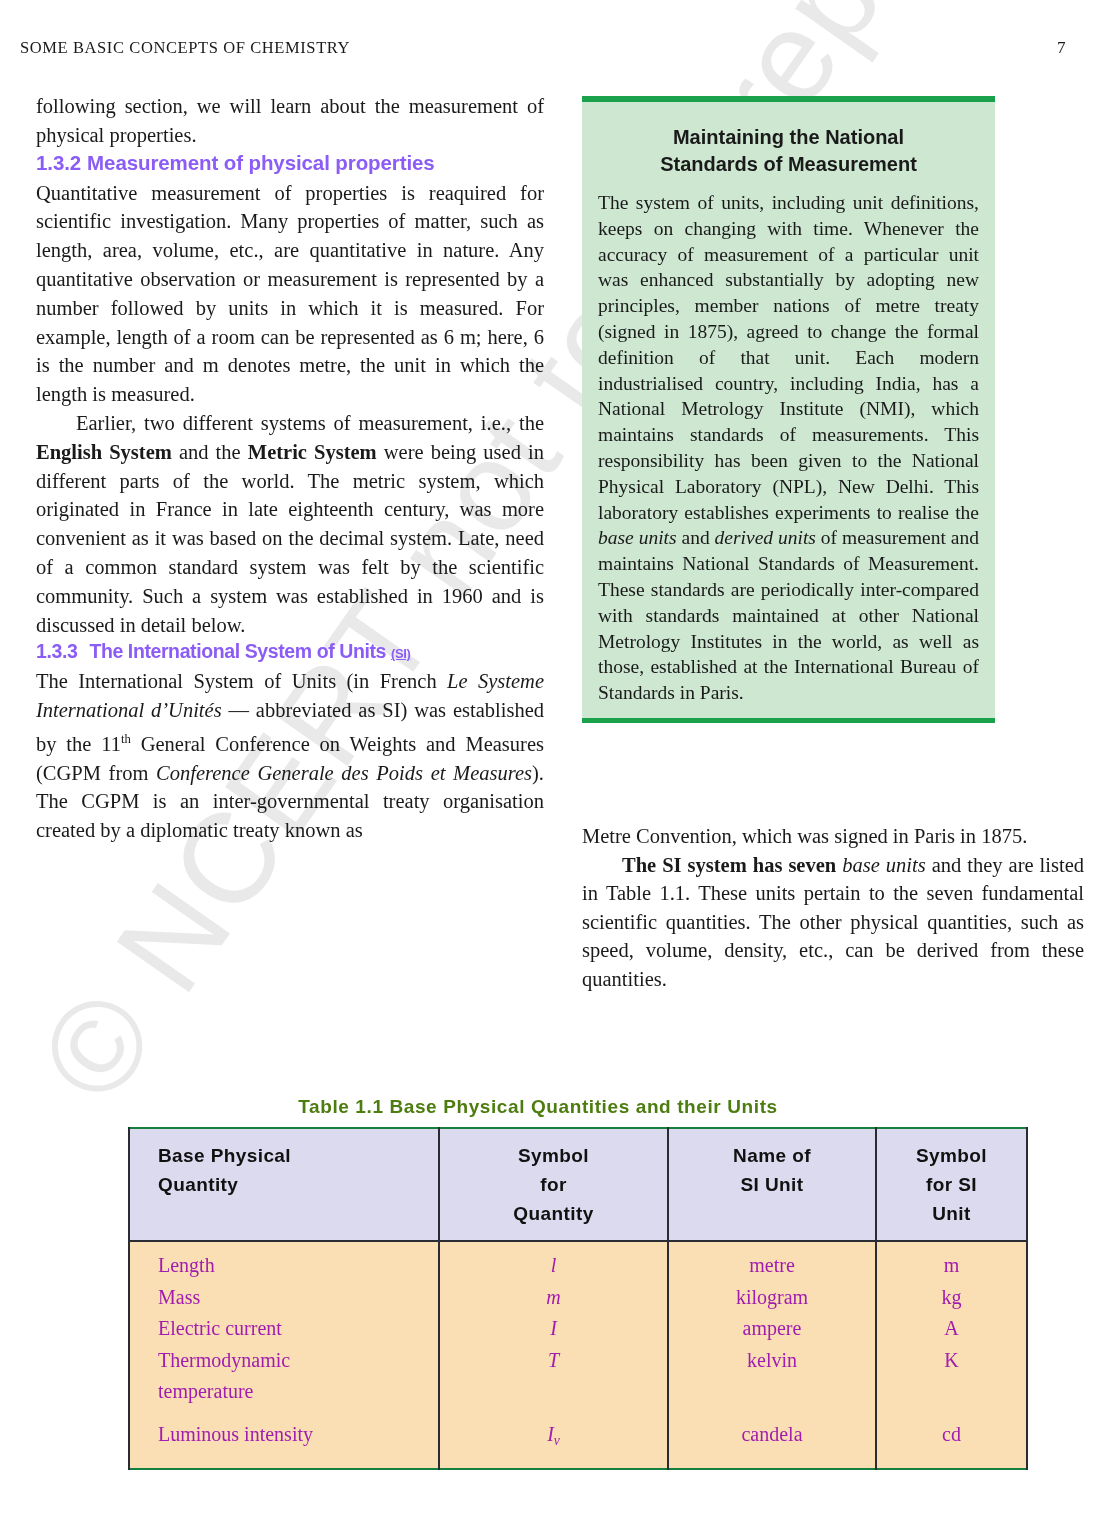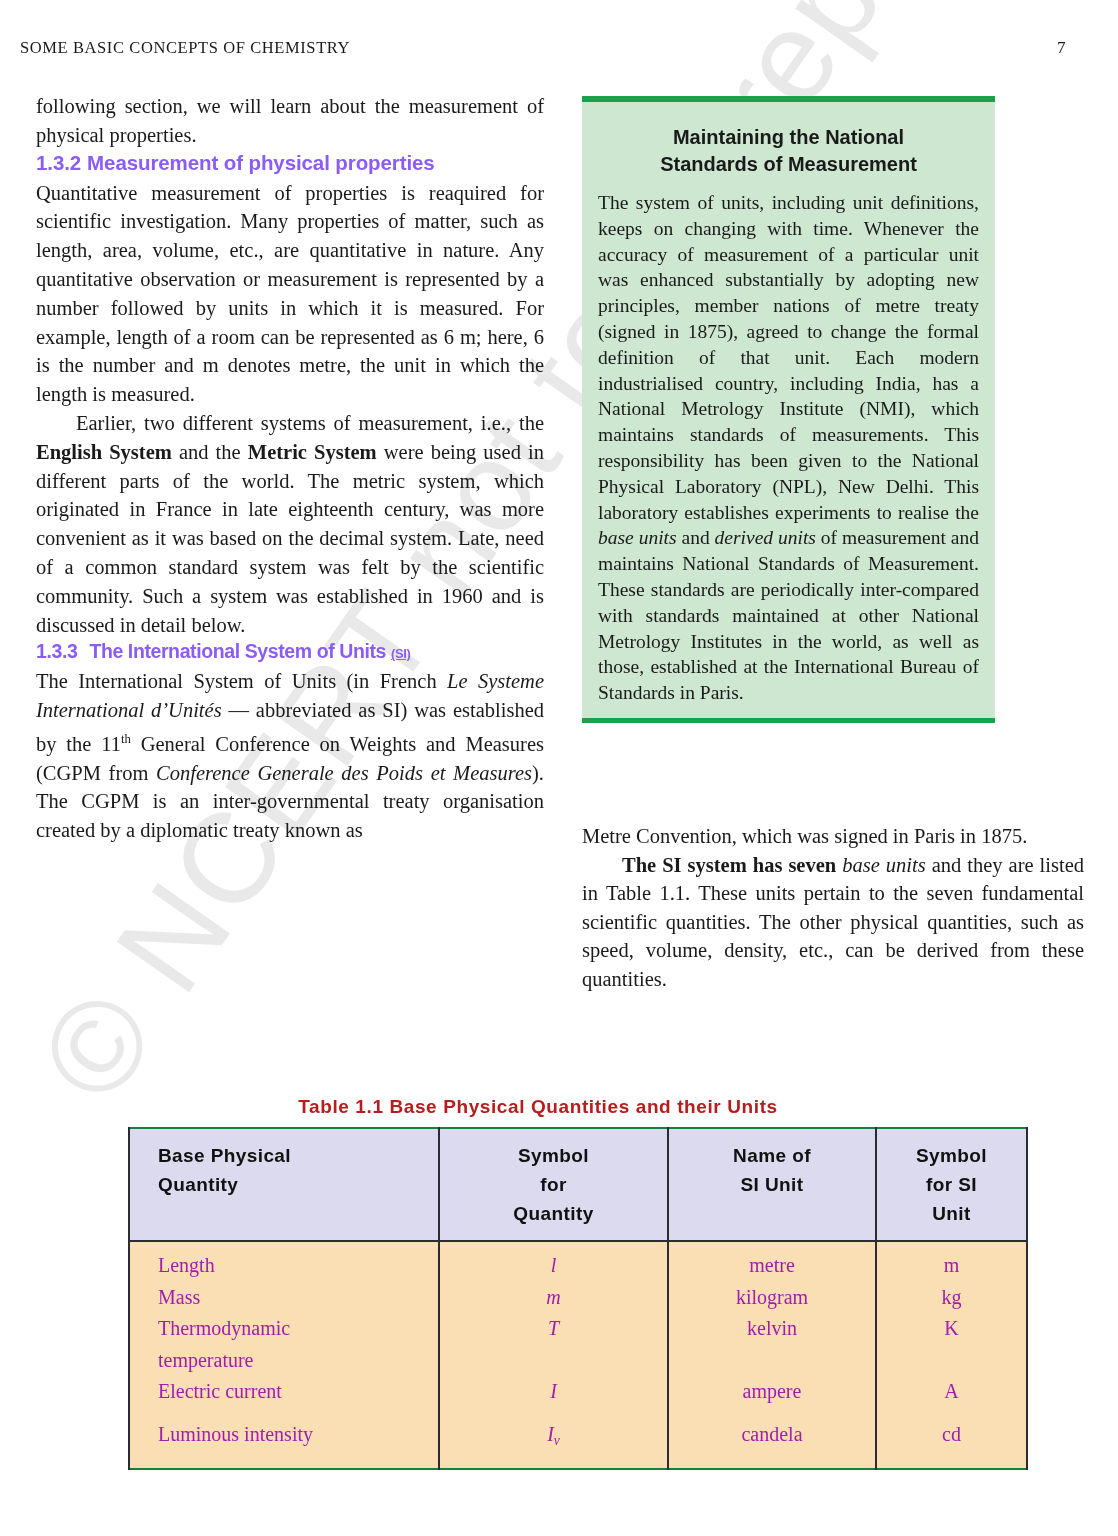--- a/index.html
+++ b/index.html
@@ -141,21 +141,21 @@
     left: 128px;
     top: 1096px;
     width: 820px;
     z-index: 10;
   }
   .table-caption {
     text-align: center;
     font-family: "Liberation Sans", sans-serif;
     font-weight: bold;
     font-size: 19px;
-    color: #b91c1c;
+    color: #4d7c0f;
     letter-spacing: 0.6px;
     margin-bottom: 9px;
   }
   table.si {
     border-collapse: collapse;
     width: 820px;
     table-layout: fixed;
     border: 2px solid #15803d;
   }
   table.si th, table.si td {
@@ -275,30 +275,30 @@
           <td class="c2">metre</td>
           <td class="c3">m</td>
         </tr>
         <tr>
           <td class="c0">Mass</td>
           <td class="c1"><span class="sym">m</span></td>
           <td class="c2">kilogram</td>
           <td class="c3">kg</td>
         </tr>
         <tr>
+          <td class="c0">Electric current</td>
+          <td class="c1"><span class="sym">I</span></td>
+          <td class="c2">ampere</td>
+          <td class="c3">A</td>
+        </tr>
+        <tr>
           <td class="c0"><span>Thermodynamic</span><br><span>temperature</span></td>
           <td class="c1"><span class="sym">T</span></td>
           <td class="c2">kelvin</td>
           <td class="c3">K</td>
-        </tr>
-        <tr>
-          <td class="c0">Electric current</td>
-          <td class="c1"><span class="sym">I</span></td>
-          <td class="c2">ampere</td>
-          <td class="c3">A</td>
         </tr>
         <tr class="rowspace">
           <td></td>
           <td></td>
           <td></td>
           <td></td>
         </tr>
         <tr class="last">
           <td class="c0">Luminous intensity</td>
           <td class="c1"><span class="sym"><span>I</span><sub>v</sub></span></td>

